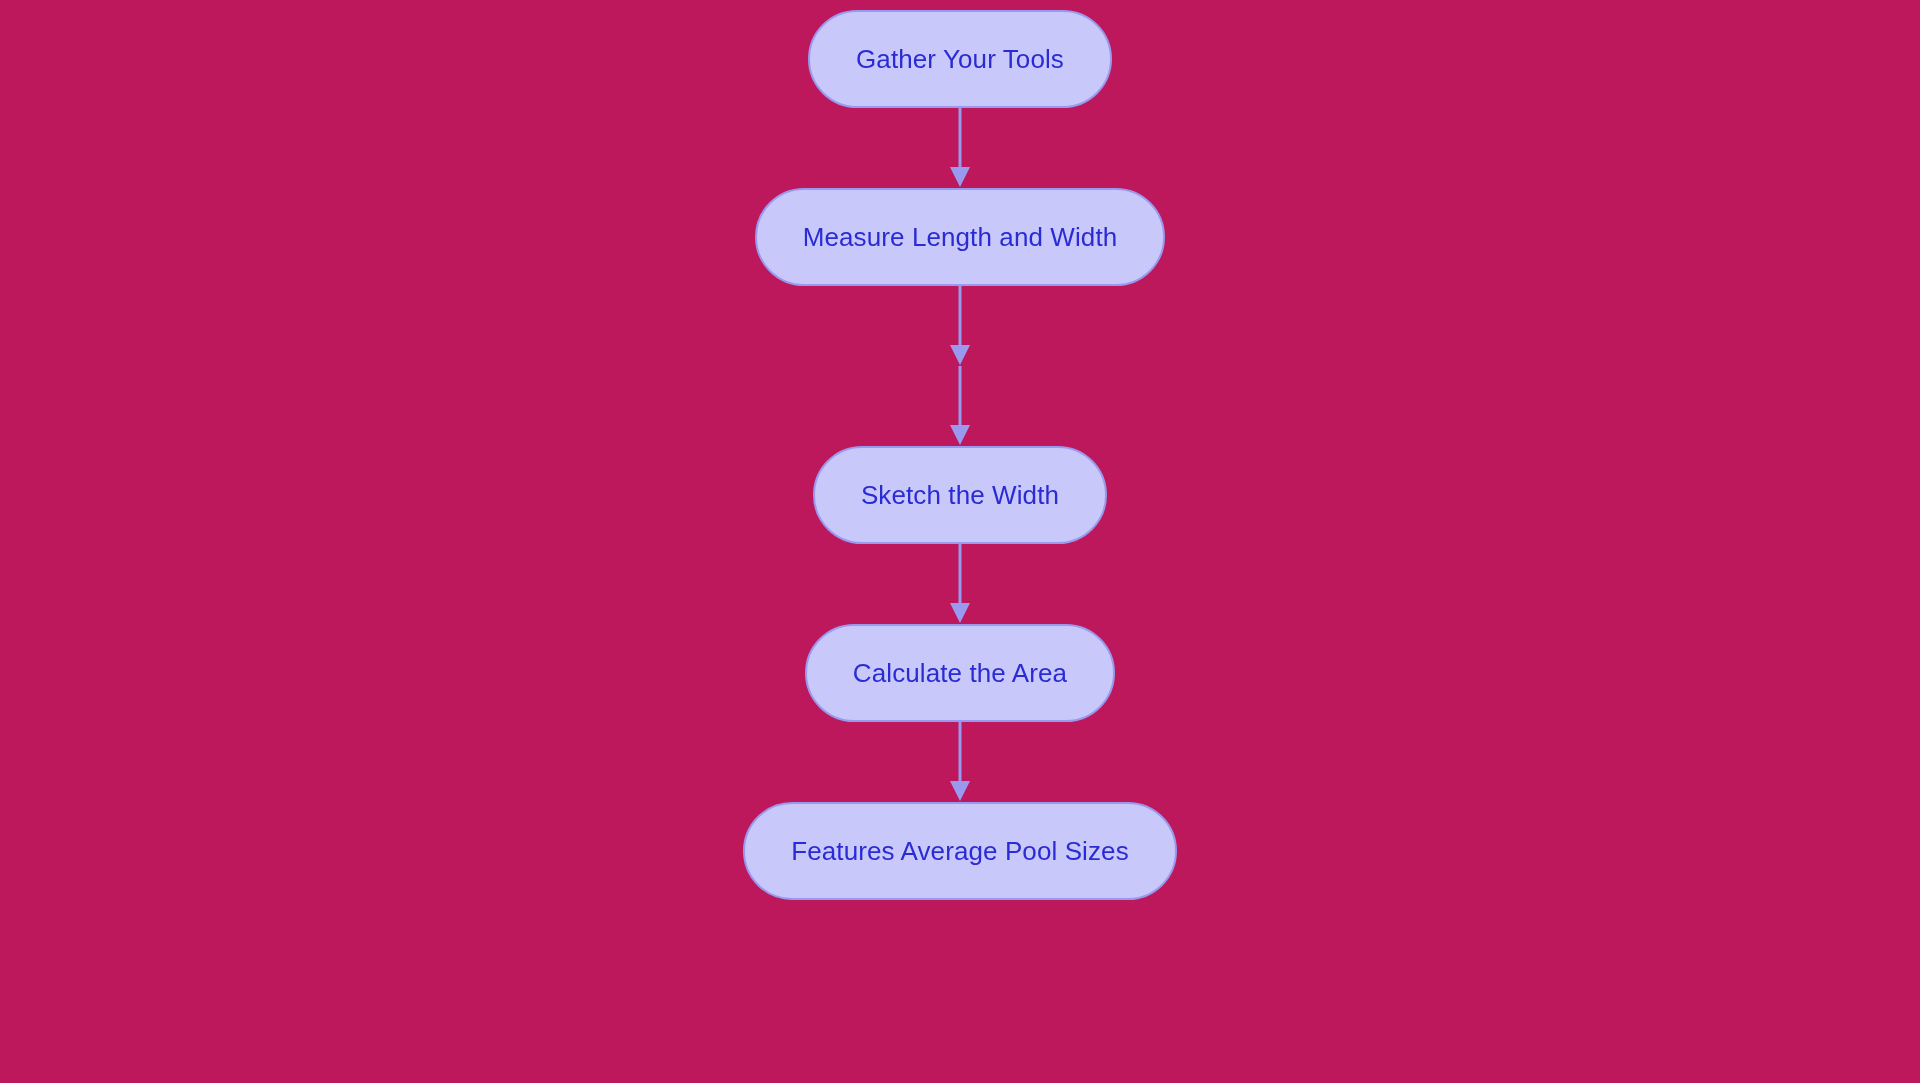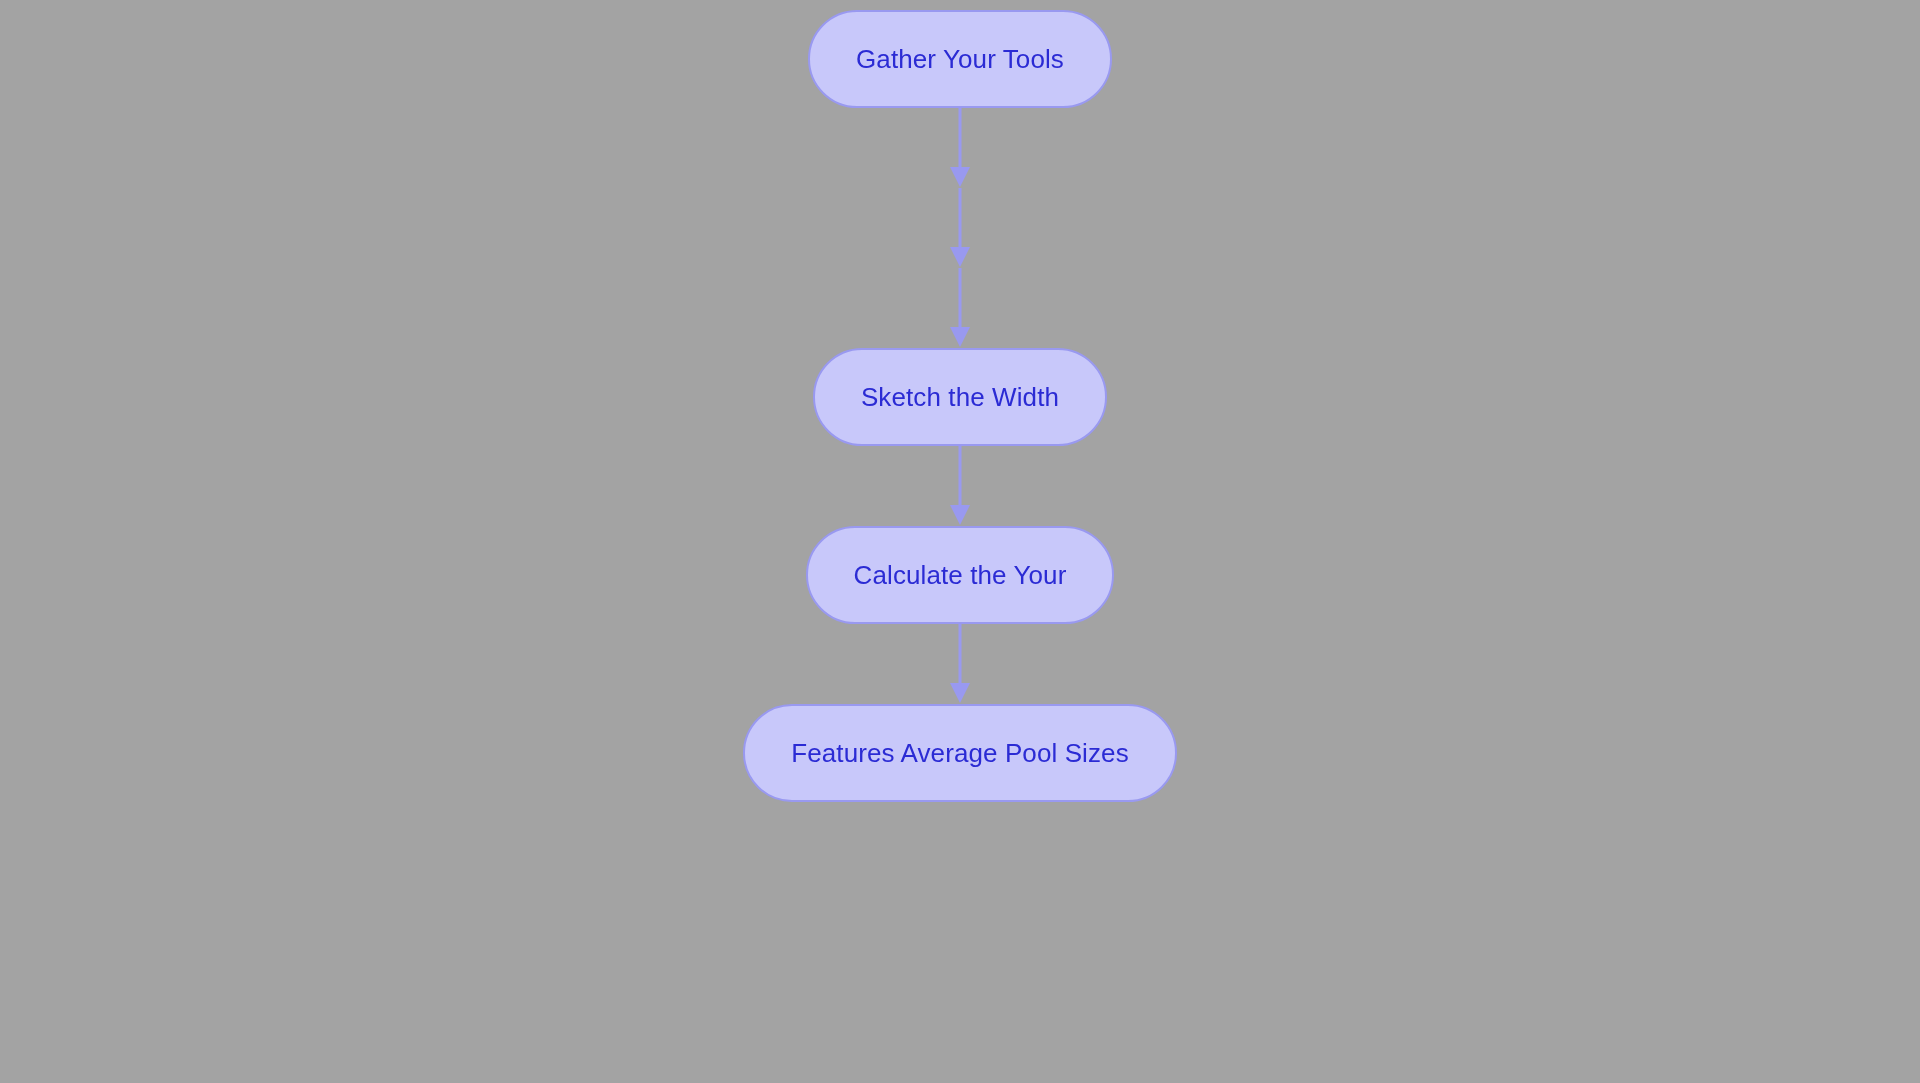--- a/index.html
+++ b/index.html
@@ -13,21 +13,21 @@
     width: 1920px;
     height: 1083px;
     overflow: hidden;
     font-family: "Liberation Sans", "DejaVu Sans", sans-serif;
   }
 
   .canvas {
     position: relative;
     width: 1920px;
     height: 1083px;
-    background: #a3a3a3;
+    background: #be185d;
   }
 
   .flow {
     position: absolute;
     left: 0;
     top: 0;
     width: 1920px;
     height: 1083px;
     display: flex;
     flex-direction: column;
@@ -86,20 +86,23 @@
 
     <div class="node">
       <span class="node-label">Gather Your Tools</span>
     </div>
 
     <svg class="connector" viewBox="0 0 24 80">
       <line class="connector-line" x1="12" y1="0" x2="12" y2="62"></line>
       <polygon class="connector-head" points="12,79 2,59 22,59"></polygon>
     </svg>
 
+    <div class="node">
+      <span class="node-label">Measure Length and Width</span>
+    </div>
 
     <svg class="connector" viewBox="0 0 24 80">
       <line class="connector-line" x1="12" y1="0" x2="12" y2="62"></line>
       <polygon class="connector-head" points="12,79 2,59 22,59"></polygon>
     </svg>
 
 
     <svg class="connector" viewBox="0 0 24 80">
       <line class="connector-line" x1="12" y1="0" x2="12" y2="62"></line>
       <polygon class="connector-head" points="12,79 2,59 22,59"></polygon>
@@ -108,21 +111,21 @@
     <div class="node">
       <span class="node-label">Sketch the Width</span>
     </div>
 
     <svg class="connector" viewBox="0 0 24 80">
       <line class="connector-line" x1="12" y1="0" x2="12" y2="62"></line>
       <polygon class="connector-head" points="12,79 2,59 22,59"></polygon>
     </svg>
 
     <div class="node">
-      <span class="node-label">Calculate the Your</span>
+      <span class="node-label">Calculate the Area</span>
     </div>
 
     <svg class="connector" viewBox="0 0 24 80">
       <line class="connector-line" x1="12" y1="0" x2="12" y2="62"></line>
       <polygon class="connector-head" points="12,79 2,59 22,59"></polygon>
     </svg>
 
     <div class="node">
       <span class="node-label">Features Average Pool Sizes</span>
     </div>

